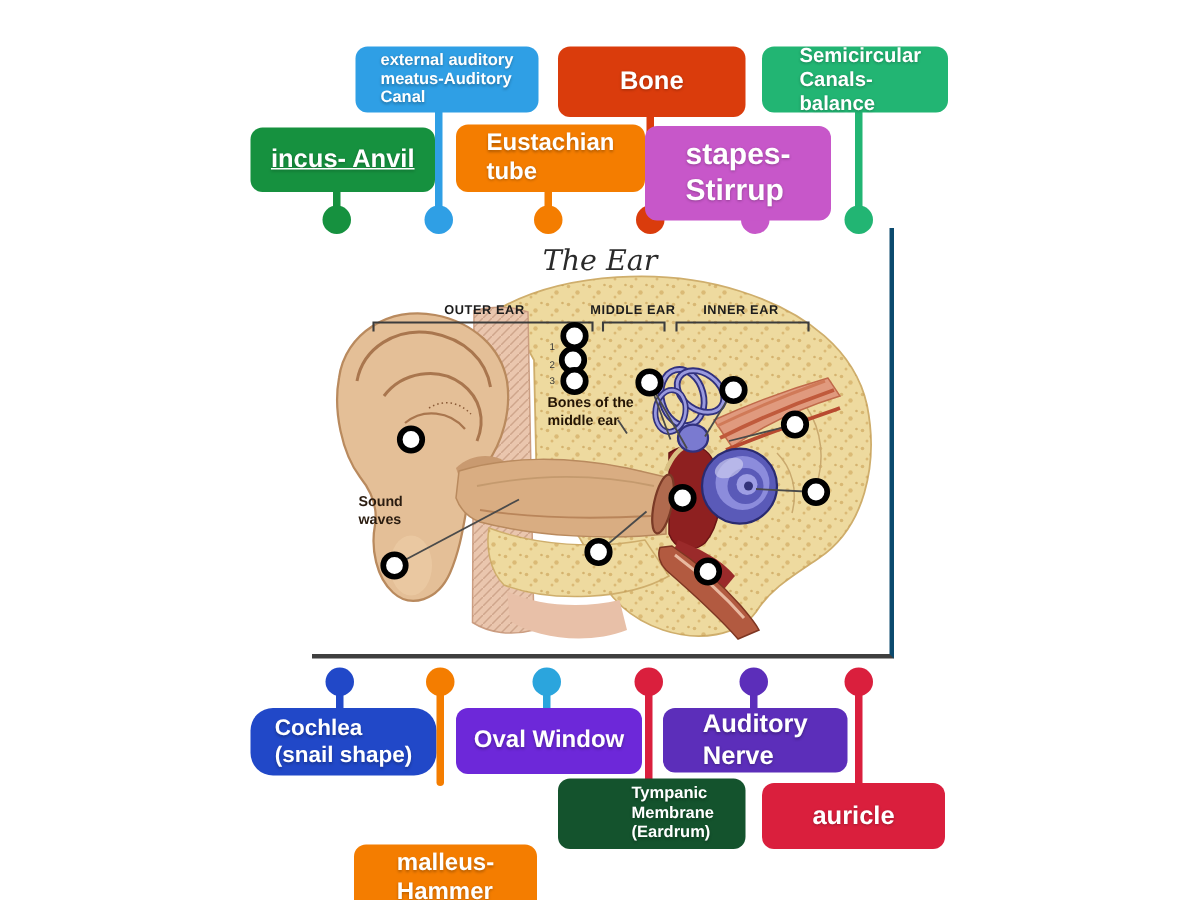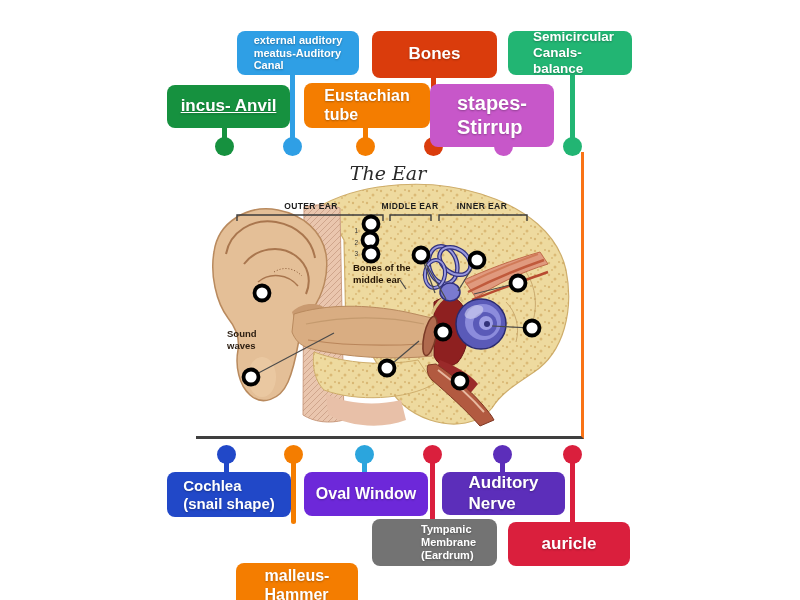--- a/index.html
+++ b/index.html
@@ -4,23 +4,23 @@
 <style>
   html,body{margin:0;padding:0;}
   body{
     width:800px;height:600px;overflow:hidden;position:relative;
     background:#ffffff;font-family:"Liberation Sans",sans-serif;
   }
   .stage{position:absolute;left:0;top:0;width:800px;height:600px;}
 
   
   .diagram-panel{
-    position:absolute;left:196px;top:152px;width:385px;height:284px;
+    position:absolute;left:208px;top:152px;width:385px;height:284px;
     background:#ffffff;
-    border-right:3px solid #f97316;border-bottom:3px solid #3f3f3f;
+    border-right:3px solid #0c4a6e;border-bottom:3px solid #3f3f3f;
     box-sizing:content-box;
   }
   .diagram-panel svg{display:block;}
 
   
   .stem{position:absolute;width:5px;border-radius:3px;}
   .dot{position:absolute;width:19px;height:19px;border-radius:50%;}
   .label-box{
     position:absolute;border-radius:8px;color:#fff;font-weight:bold;
     display:flex;align-items:center;justify-content:center;
@@ -247,61 +247,61 @@
   <div class="label-group lg-t2">
     <div class="stem" style="background: rgb(244, 125, 0);"></div>
     <div class="dot" style="background: rgb(244, 125, 0);"></div>
     <div class="label-box" style="background: rgb(244, 125, 0);">Eustachian
 tube</div>
   </div>
 
   <div class="label-group lg-t3">
     <div class="stem" style="background: rgb(218, 60, 12);"></div>
     <div class="dot" style="background: rgb(218, 60, 12);"></div>
-    <div class="label-box" style="background: rgb(218, 60, 12);">Bones</div>
+    <div class="label-box" style="background: rgb(218, 60, 12);">Bone</div>
   </div>
 
   <div class="label-group lg-t4">
     <div class="stem" style="background: rgb(199, 87, 201);"></div>
     <div class="dot" style="background: rgb(199, 87, 201);"></div>
     <div class="label-box" style="background: rgb(199, 87, 201);">stapes-
 Stirrup</div>
   </div>
 
   <div class="label-group lg-t5">
     <div class="stem" style="background: rgb(34, 181, 115);"></div>
     <div class="dot" style="background: rgb(34, 181, 115);"></div>
     <div class="label-box" style="background: rgb(34, 181, 115); padding-left: 25px;">Semicircular
 Canals- balance</div>
   </div>
 
   <div class="label-group lg-b0">
     <div class="stem" style="background: rgb(33, 72, 200);"></div>
     <div class="dot" style="background: rgb(33, 72, 200);"></div>
-    <div class="label-box" style="background: rgb(33, 72, 200);">Cochlea
+    <div class="label-box" style="background: rgb(33, 72, 200); border-radius: 15px;">Cochlea
 (snail shape)</div>
   </div>
 
   <div class="label-group lg-b1">
     <div class="stem" style="background: rgb(244, 125, 0);"></div>
     <div class="dot" style="background: rgb(244, 125, 0);"></div>
     <div class="label-box" style="background: rgb(244, 125, 0); margin-top: 44px;">malleus-
 Hammer</div>
   </div>
 
   <div class="label-group lg-b2">
     <div class="stem" style="background: rgb(43, 165, 221);"></div>
     <div class="dot" style="background: rgb(43, 165, 221);"></div>
     <div class="label-box" style="background: #6d28d9;">Oval Window</div>
   </div>
 
   <div class="label-group lg-b3">
     <div class="stem" style="background: rgb(218, 31, 61);"></div>
     <div class="dot" style="background: rgb(218, 31, 61);"></div>
-    <div class="label-box" style="background: #737373; padding-left: 34px;">Tympanic
+    <div class="label-box" style="background: #14532d; padding-left: 34px;">Tympanic
 Membrane
 (Eardrum)</div>
   </div>
 
   <div class="label-group lg-b4">
     <div class="stem" style="background: rgb(92, 46, 186);"></div>
     <div class="dot" style="background: rgb(92, 46, 186);"></div>
     <div class="label-box" style="background: rgb(92, 46, 186);">Auditory
 Nerve</div>
   </div>

